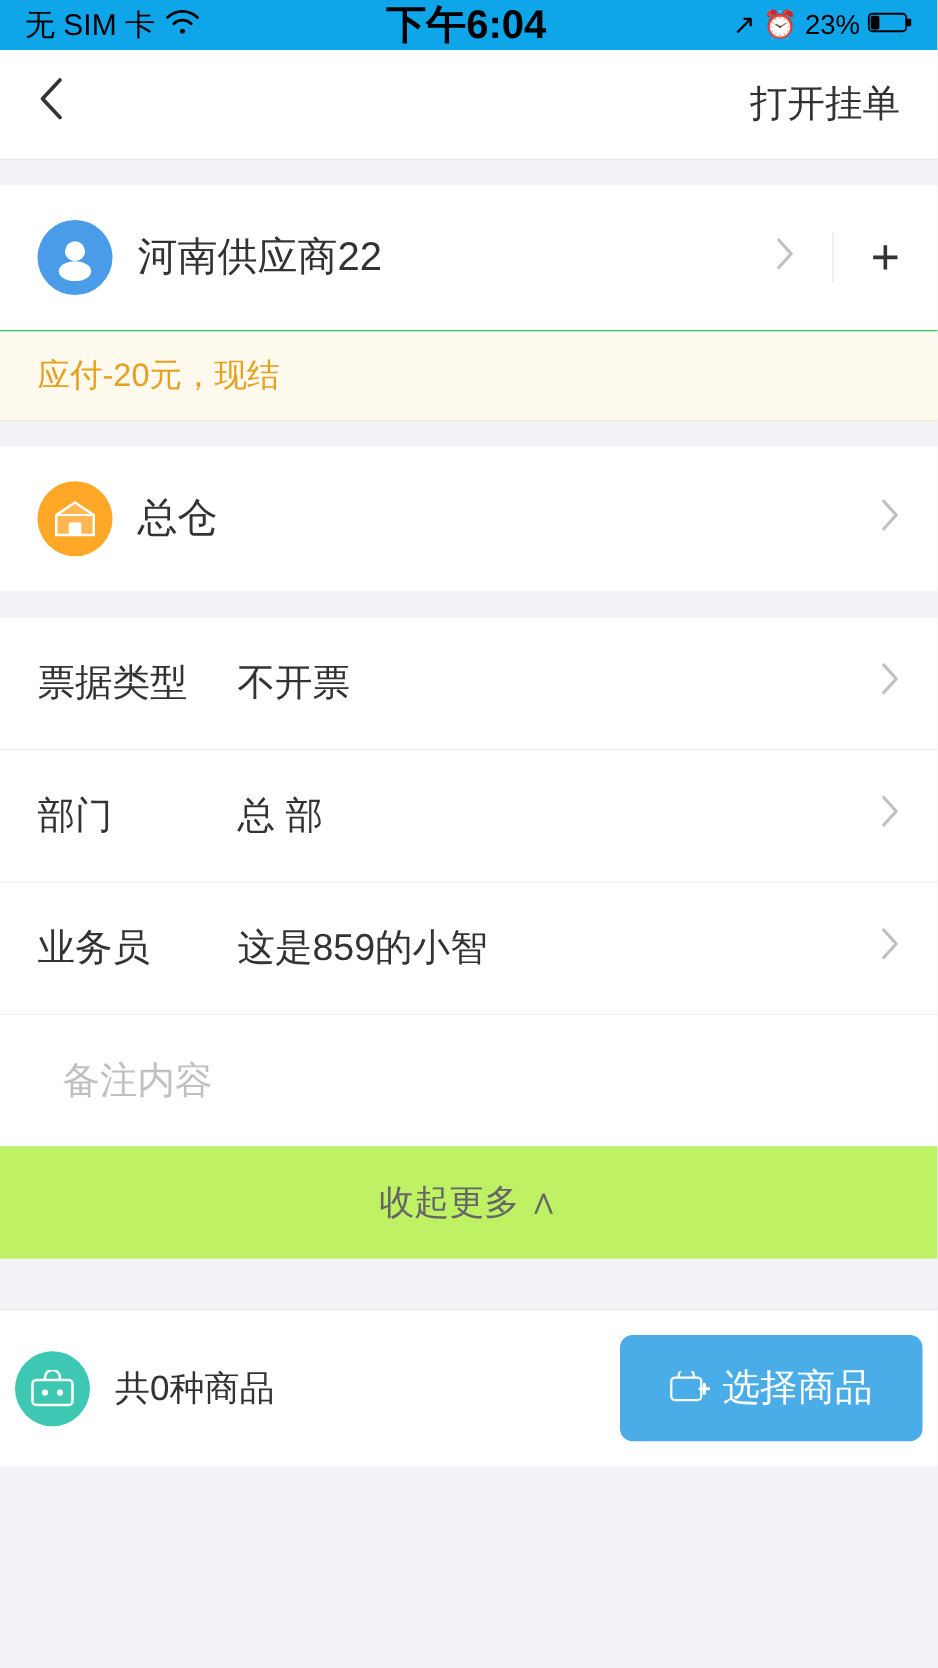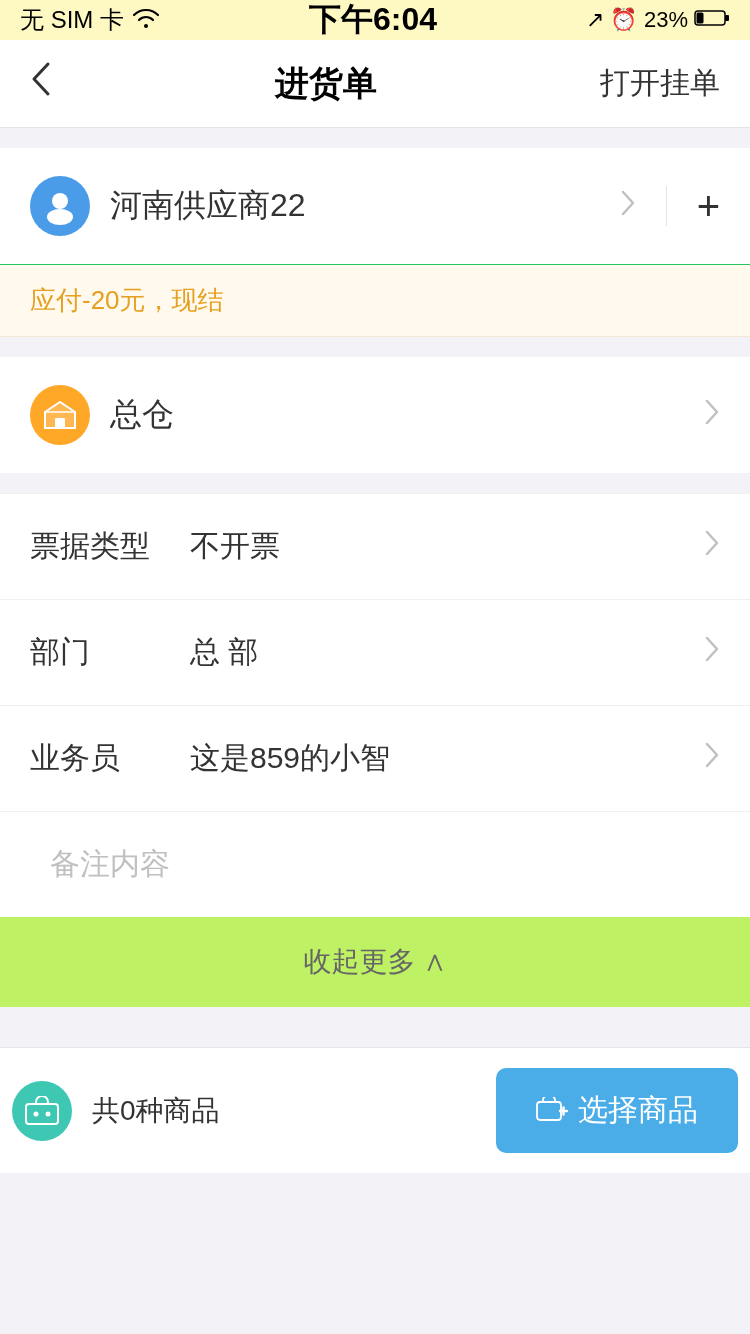--- a/index.html
+++ b/index.html
@@ -10,21 +10,21 @@
       background: #f2f2f7;
       font-family: -apple-system, "PingFang SC", "Helvetica Neue", sans-serif;
       font-size: 28px;
       color: #333;
     }
 
     
     .status-bar {
       width: 100%;
       height: 40px;
-      background: #fef9c3;
+      background: #0ea5e9;
       display: flex;
       align-items: center;
       justify-content: space-between;
       padding: 0 20px;
       font-size: 24px;
       color: #000;
     }
     .status-left { display: flex; align-items: center; gap: 8px; }
     .status-center { font-weight: 600; font-size: 32px; }
     .status-right { display: flex; align-items: center; gap: 6px; font-size: 22px; }
@@ -248,21 +248,20 @@
     </span>
   </div>
 </div>
 
 <div class="nav-bar">
   <span class="nav-back">
     <svg width="22" height="38" viewBox="0 0 22 38" fill="none">
       <path d="M18 4L4 19l14 15" stroke="#333" stroke-width="3" stroke-linecap="round" stroke-linejoin="round"></path>
     </svg>
   </span>
-  <span class="nav-title">进货单</span>
   <span class="nav-right">打开挂单</span>
 </div>
 
 <div class="section-gap"></div>
 
 <div class="card">
   <div class="supplier-row">
     <div class="supplier-avatar">
       <svg width="38" height="38" viewBox="0 0 38 38" fill="none">
         <circle cx="19" cy="14" r="8" fill="#fff"></circle>

